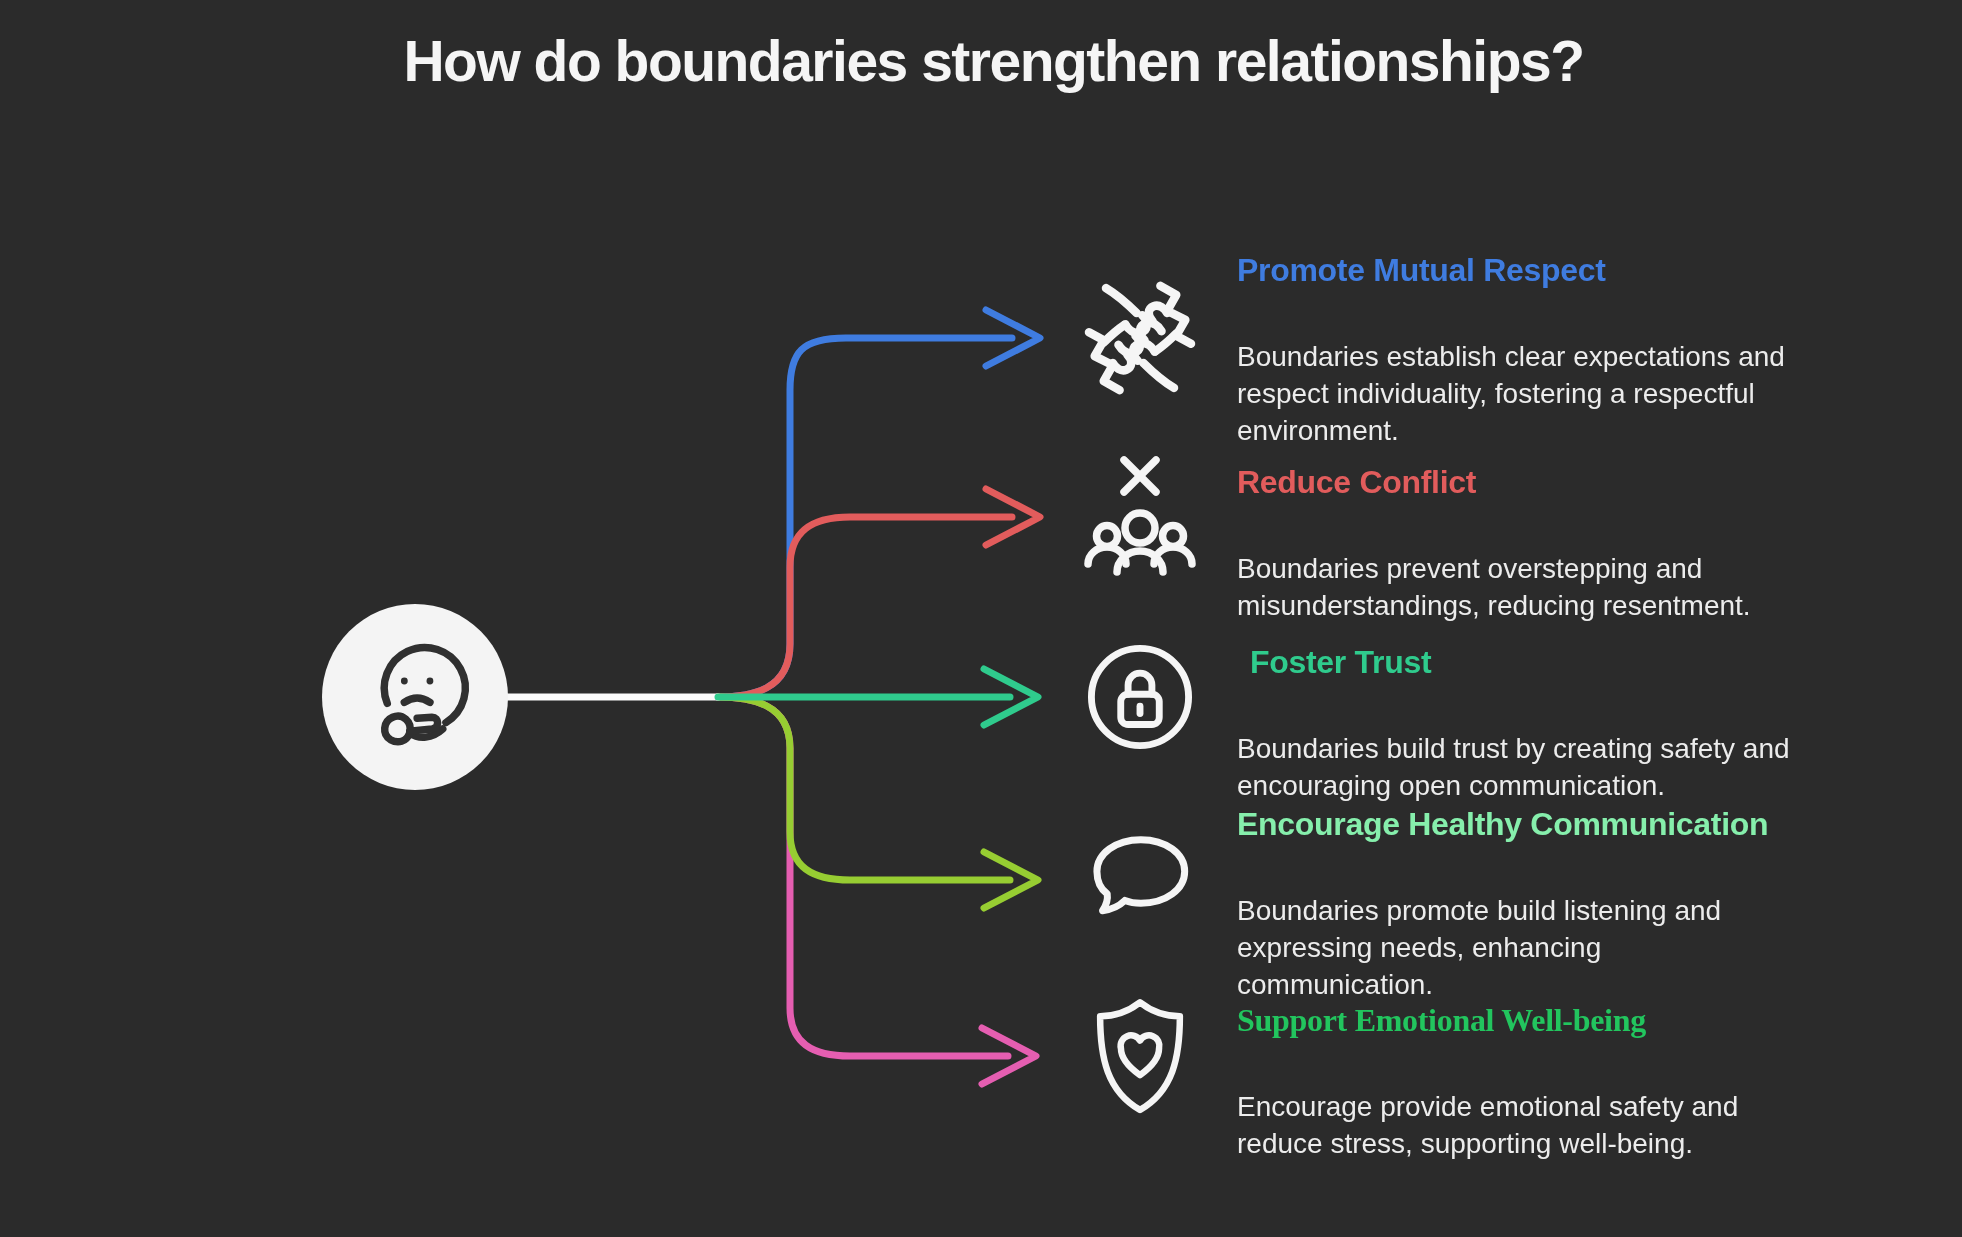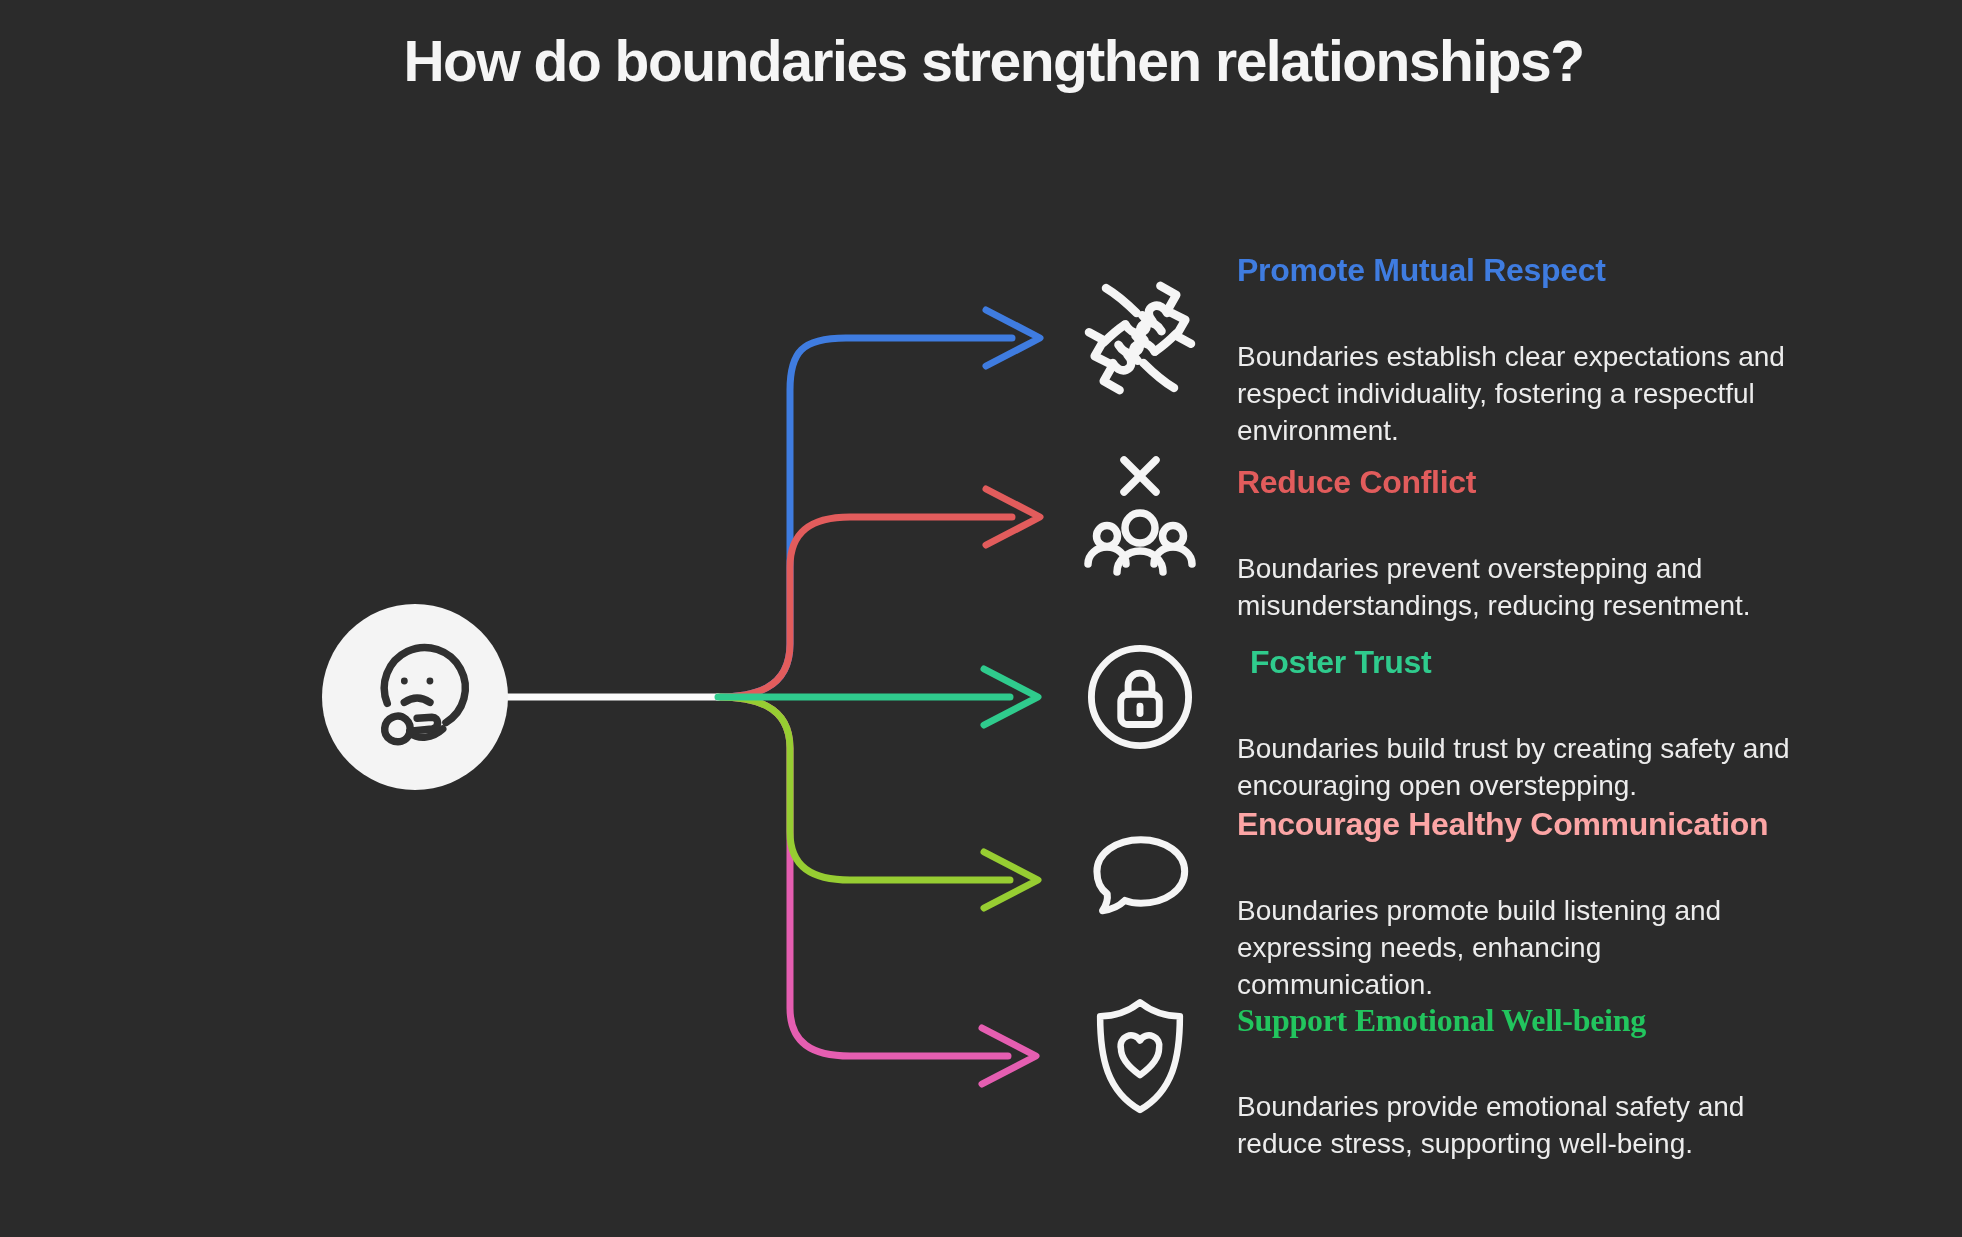--- a/index.html
+++ b/index.html
@@ -135,26 +135,26 @@
     <p>Boundaries prevent overstepping and misunderstandings, reducing resentment.</p>
   </div>
 
   <div class="section" style="top:250px;">
     <h3 style="color: rgb(63, 124, 224);">Promote Mutual Respect</h3>
     <p>Boundaries establish clear expectations and respect individuality, fostering a respectful environment.</p>
   </div>
 
   <div class="section" style="top:642px;">
     <h3 style="color: rgb(47, 203, 141); margin-left: 13px;">Foster Trust</h3>
-    <p>Boundaries build trust by creating safety and encouraging open overstepping.</p>
+    <p>Boundaries build trust by creating safety and encouraging open communication.</p>
   </div>
 
   <div class="section" style="top:804px;">
-    <h3 style="color: #fca5a5;">Encourage Healthy Communication</h3>
+    <h3 style="color: #86efac;">Encourage Healthy Communication</h3>
     <p>Boundaries promote build listening and expressing needs, enhancing communication.</p>
   </div>
 
   <div class="section" style="top:1000px;">
     <h3 style="color: #22c55e; font-family: Liberation Serif, serif;">Support Emotional Well-being</h3>
-    <p>Boundaries provide emotional safety and reduce stress, supporting well-being.</p>
+    <p>Encourage provide emotional safety and reduce stress, supporting well-being.</p>
   </div>
 
 </div>
 
 </body></html>

